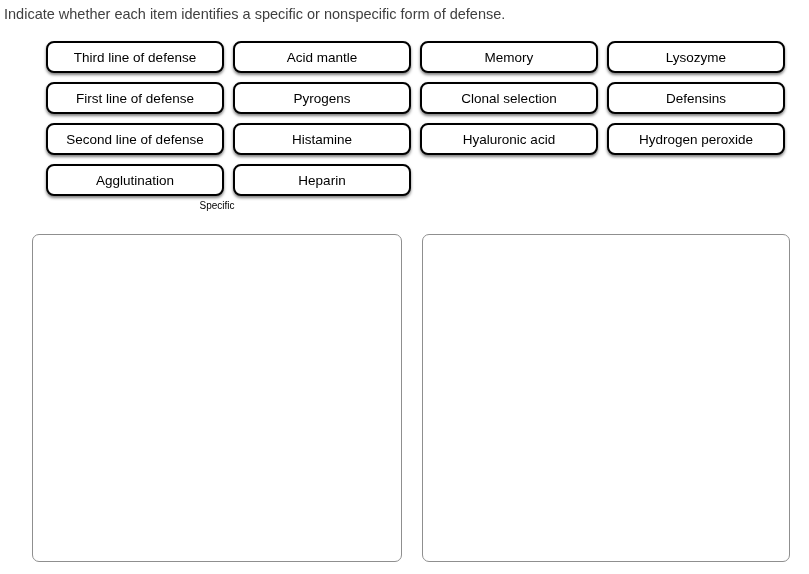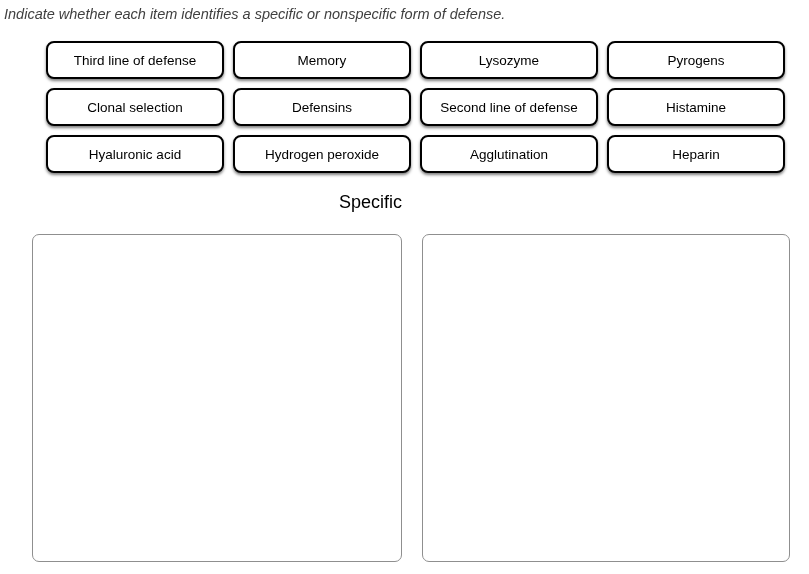--- a/index.html
+++ b/index.html
@@ -15,54 +15,53 @@
     background: #ffffff;
     overflow: hidden;
   }
   .instruction {
     position: absolute;
     left: 4px;
     top: 6px;
     font-size: 14.5px;
     line-height: 1.2;
     color: #3f3f3f;
-    font-style: italic;
   }
   .chips-grid {
     position: absolute;
     left: 46px;
     top: 41px;
     width: 739px;
     display: grid;
     grid-template-columns: repeat(4, 178px);
     column-gap: 9px;
     row-gap: 9px;
   }
   .chip {
     box-sizing: border-box;
-    height: 38px;
+    height: 32px;
     background: #ffffff;
     border: 2px solid #000000;
     border-radius: 8px;
     box-shadow: 0 2px 3px rgba(0,0,0,0.5);
     display: flex;
     align-items: center;
     justify-content: center;
     font-size: 13.5px;
     color: #000000;
     cursor: grab;
     white-space: nowrap;
     user-select: none;
   }
   .bin-label {
     position: absolute;
-    top: 192px;
-    font-size: 18px;
+    top: 200px;
+    font-size: 10px;
     color: #000000;
-    text-align: right;
+    text-align: center;
   }
   .bin-label.specific    { left: 32px;  width: 370px; }
   .bin-label.nonspecific { left: 422px; width: 368px; }
   .drop-zone {
     position: absolute;
     top: 234px;
     height: 328px;
     box-sizing: border-box;
     background: #ffffff;
     border: 1px solid #8f8f8f;
@@ -73,22 +72,24 @@
 </style>
 </head>
 <body>
 
 <div class="stage">
 
   <div class="instruction">Indicate whether each item identifies a specific or nonspecific form of defense.</div>
 
   <div class="chips-grid">
     <div class="chip">Third line of defense</div>
+    <div class="chip">Acid mantle</div>
     <div class="chip">Memory</div>
     <div class="chip">Lysozyme</div>
+    <div class="chip">First line of defense</div>
     <div class="chip">Pyrogens</div>
     <div class="chip">Clonal selection</div>
     <div class="chip">Defensins</div>
     <div class="chip">Second line of defense</div>
     <div class="chip">Histamine</div>
     <div class="chip">Hyaluronic acid</div>
     <div class="chip">Hydrogen peroxide</div>
     <div class="chip">Agglutination</div>
     <div class="chip">Heparin</div>
   </div>

